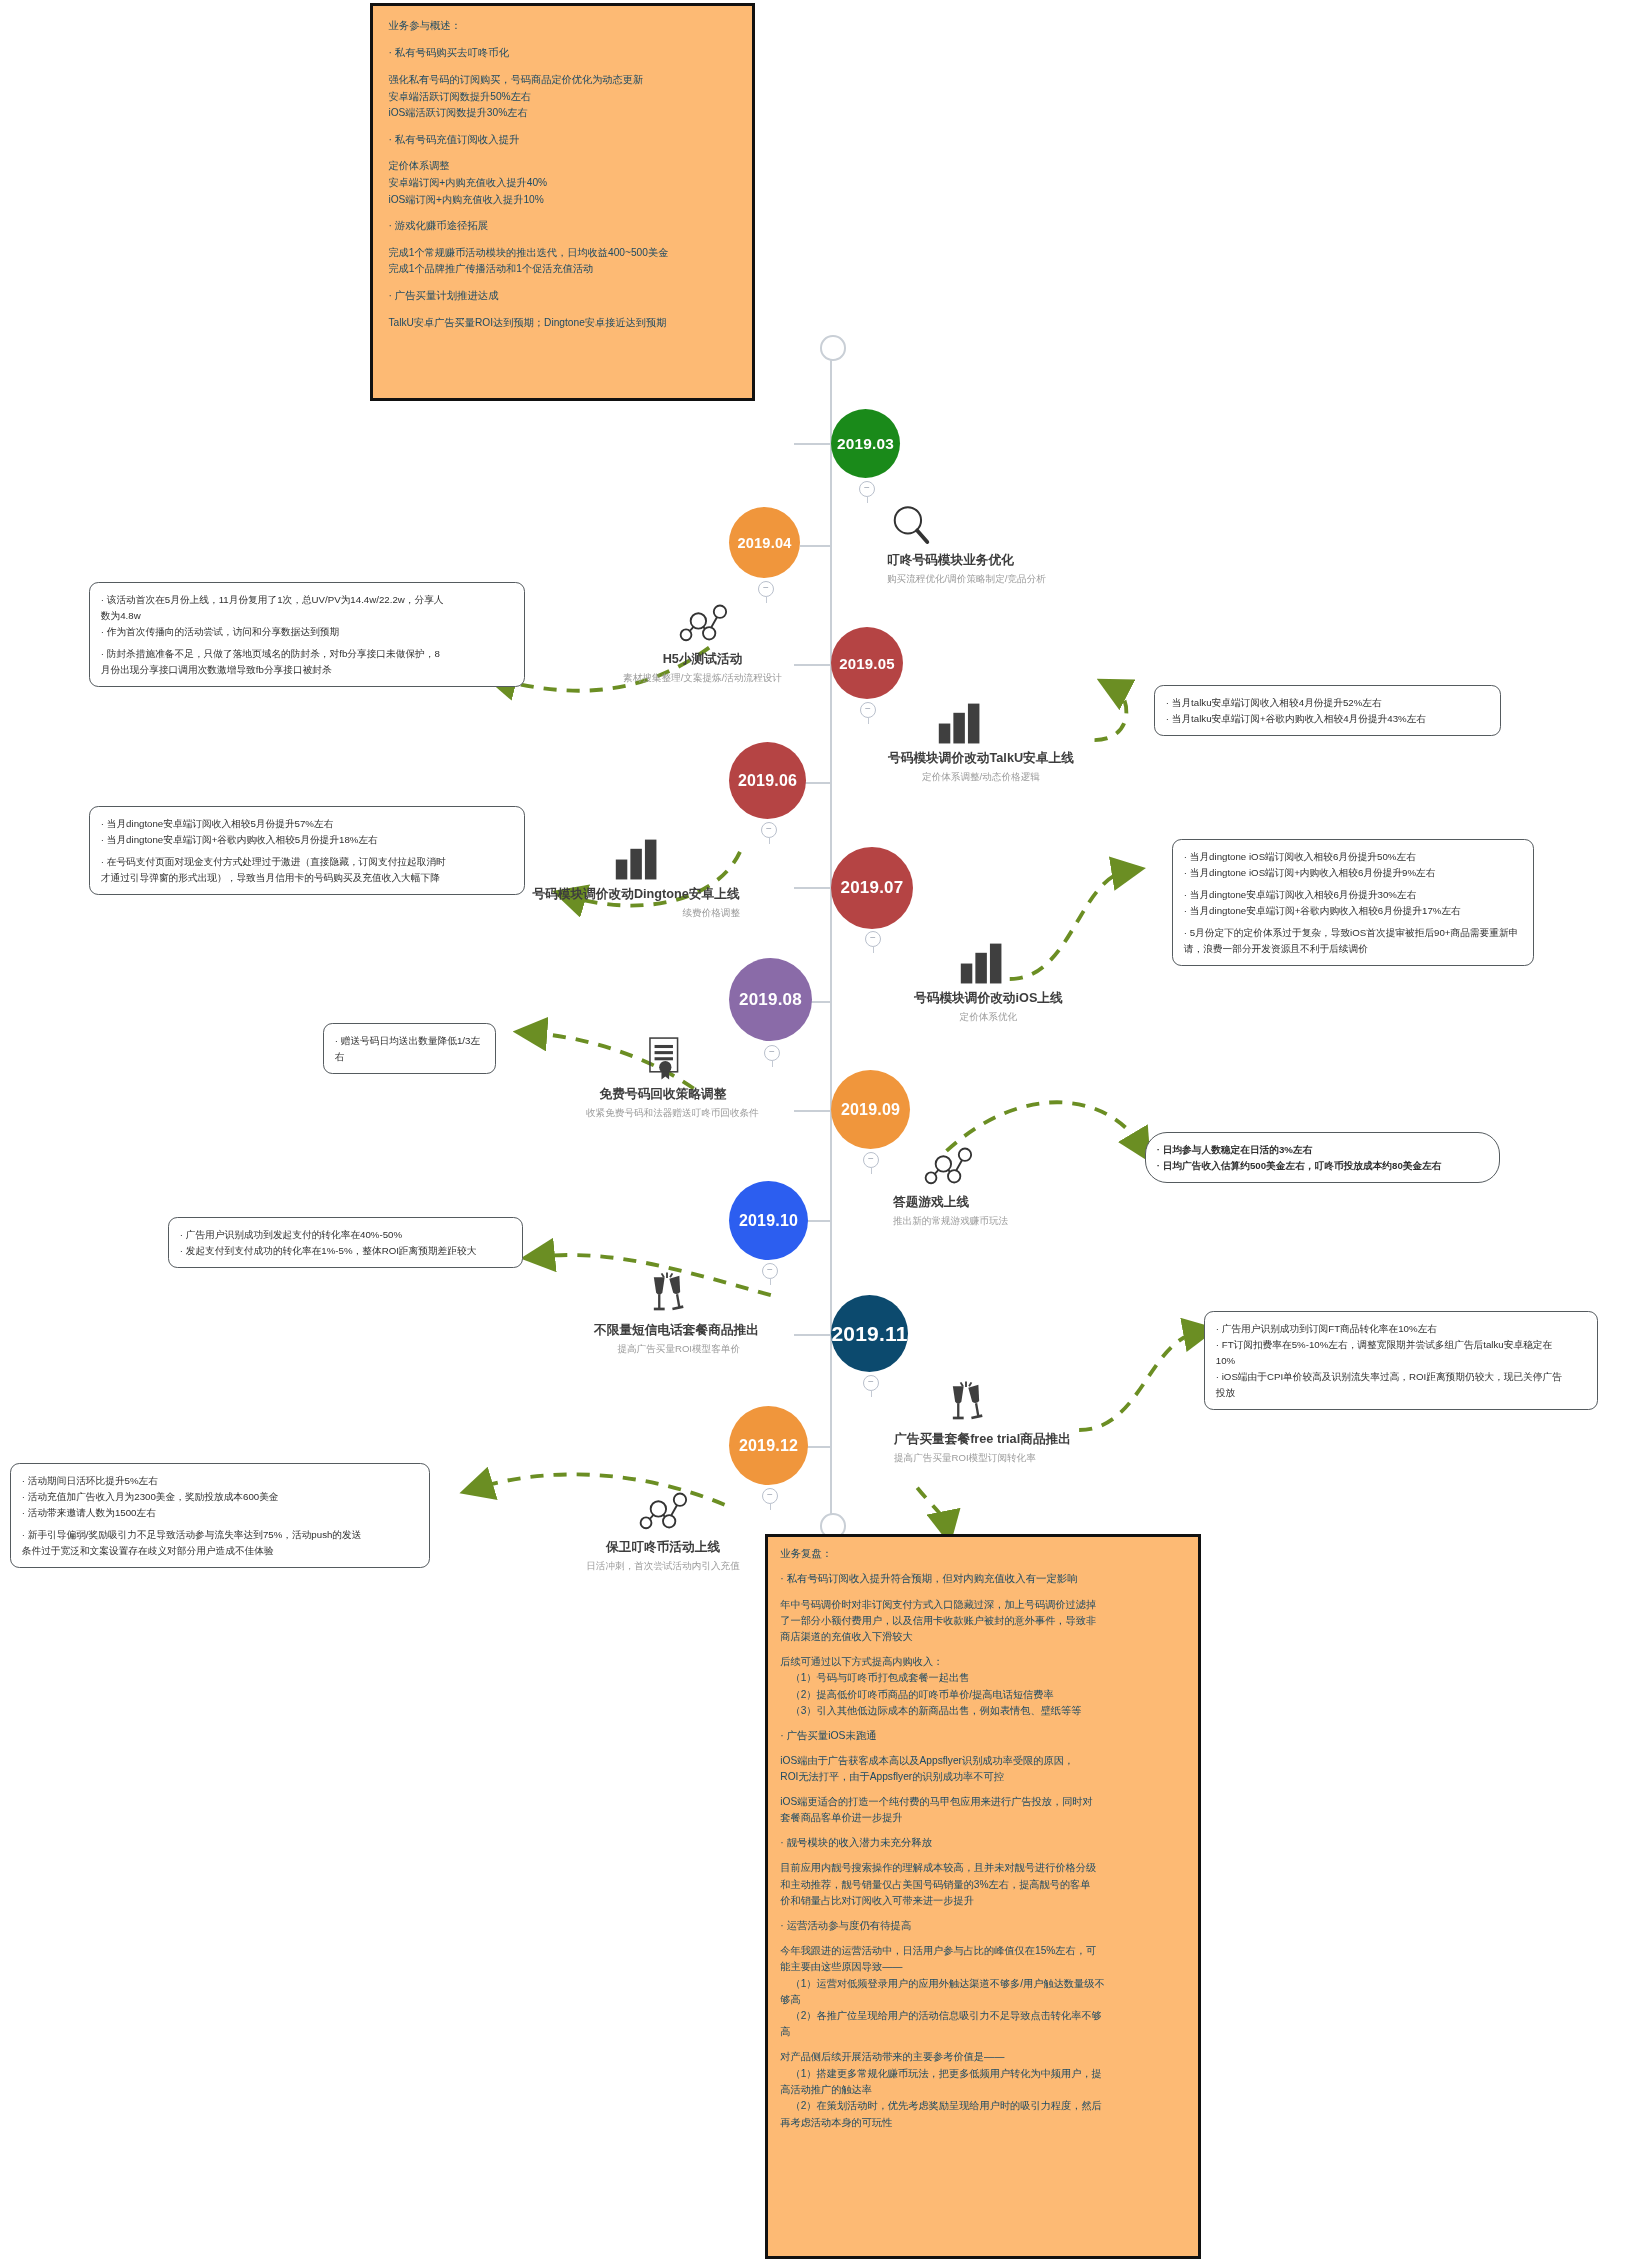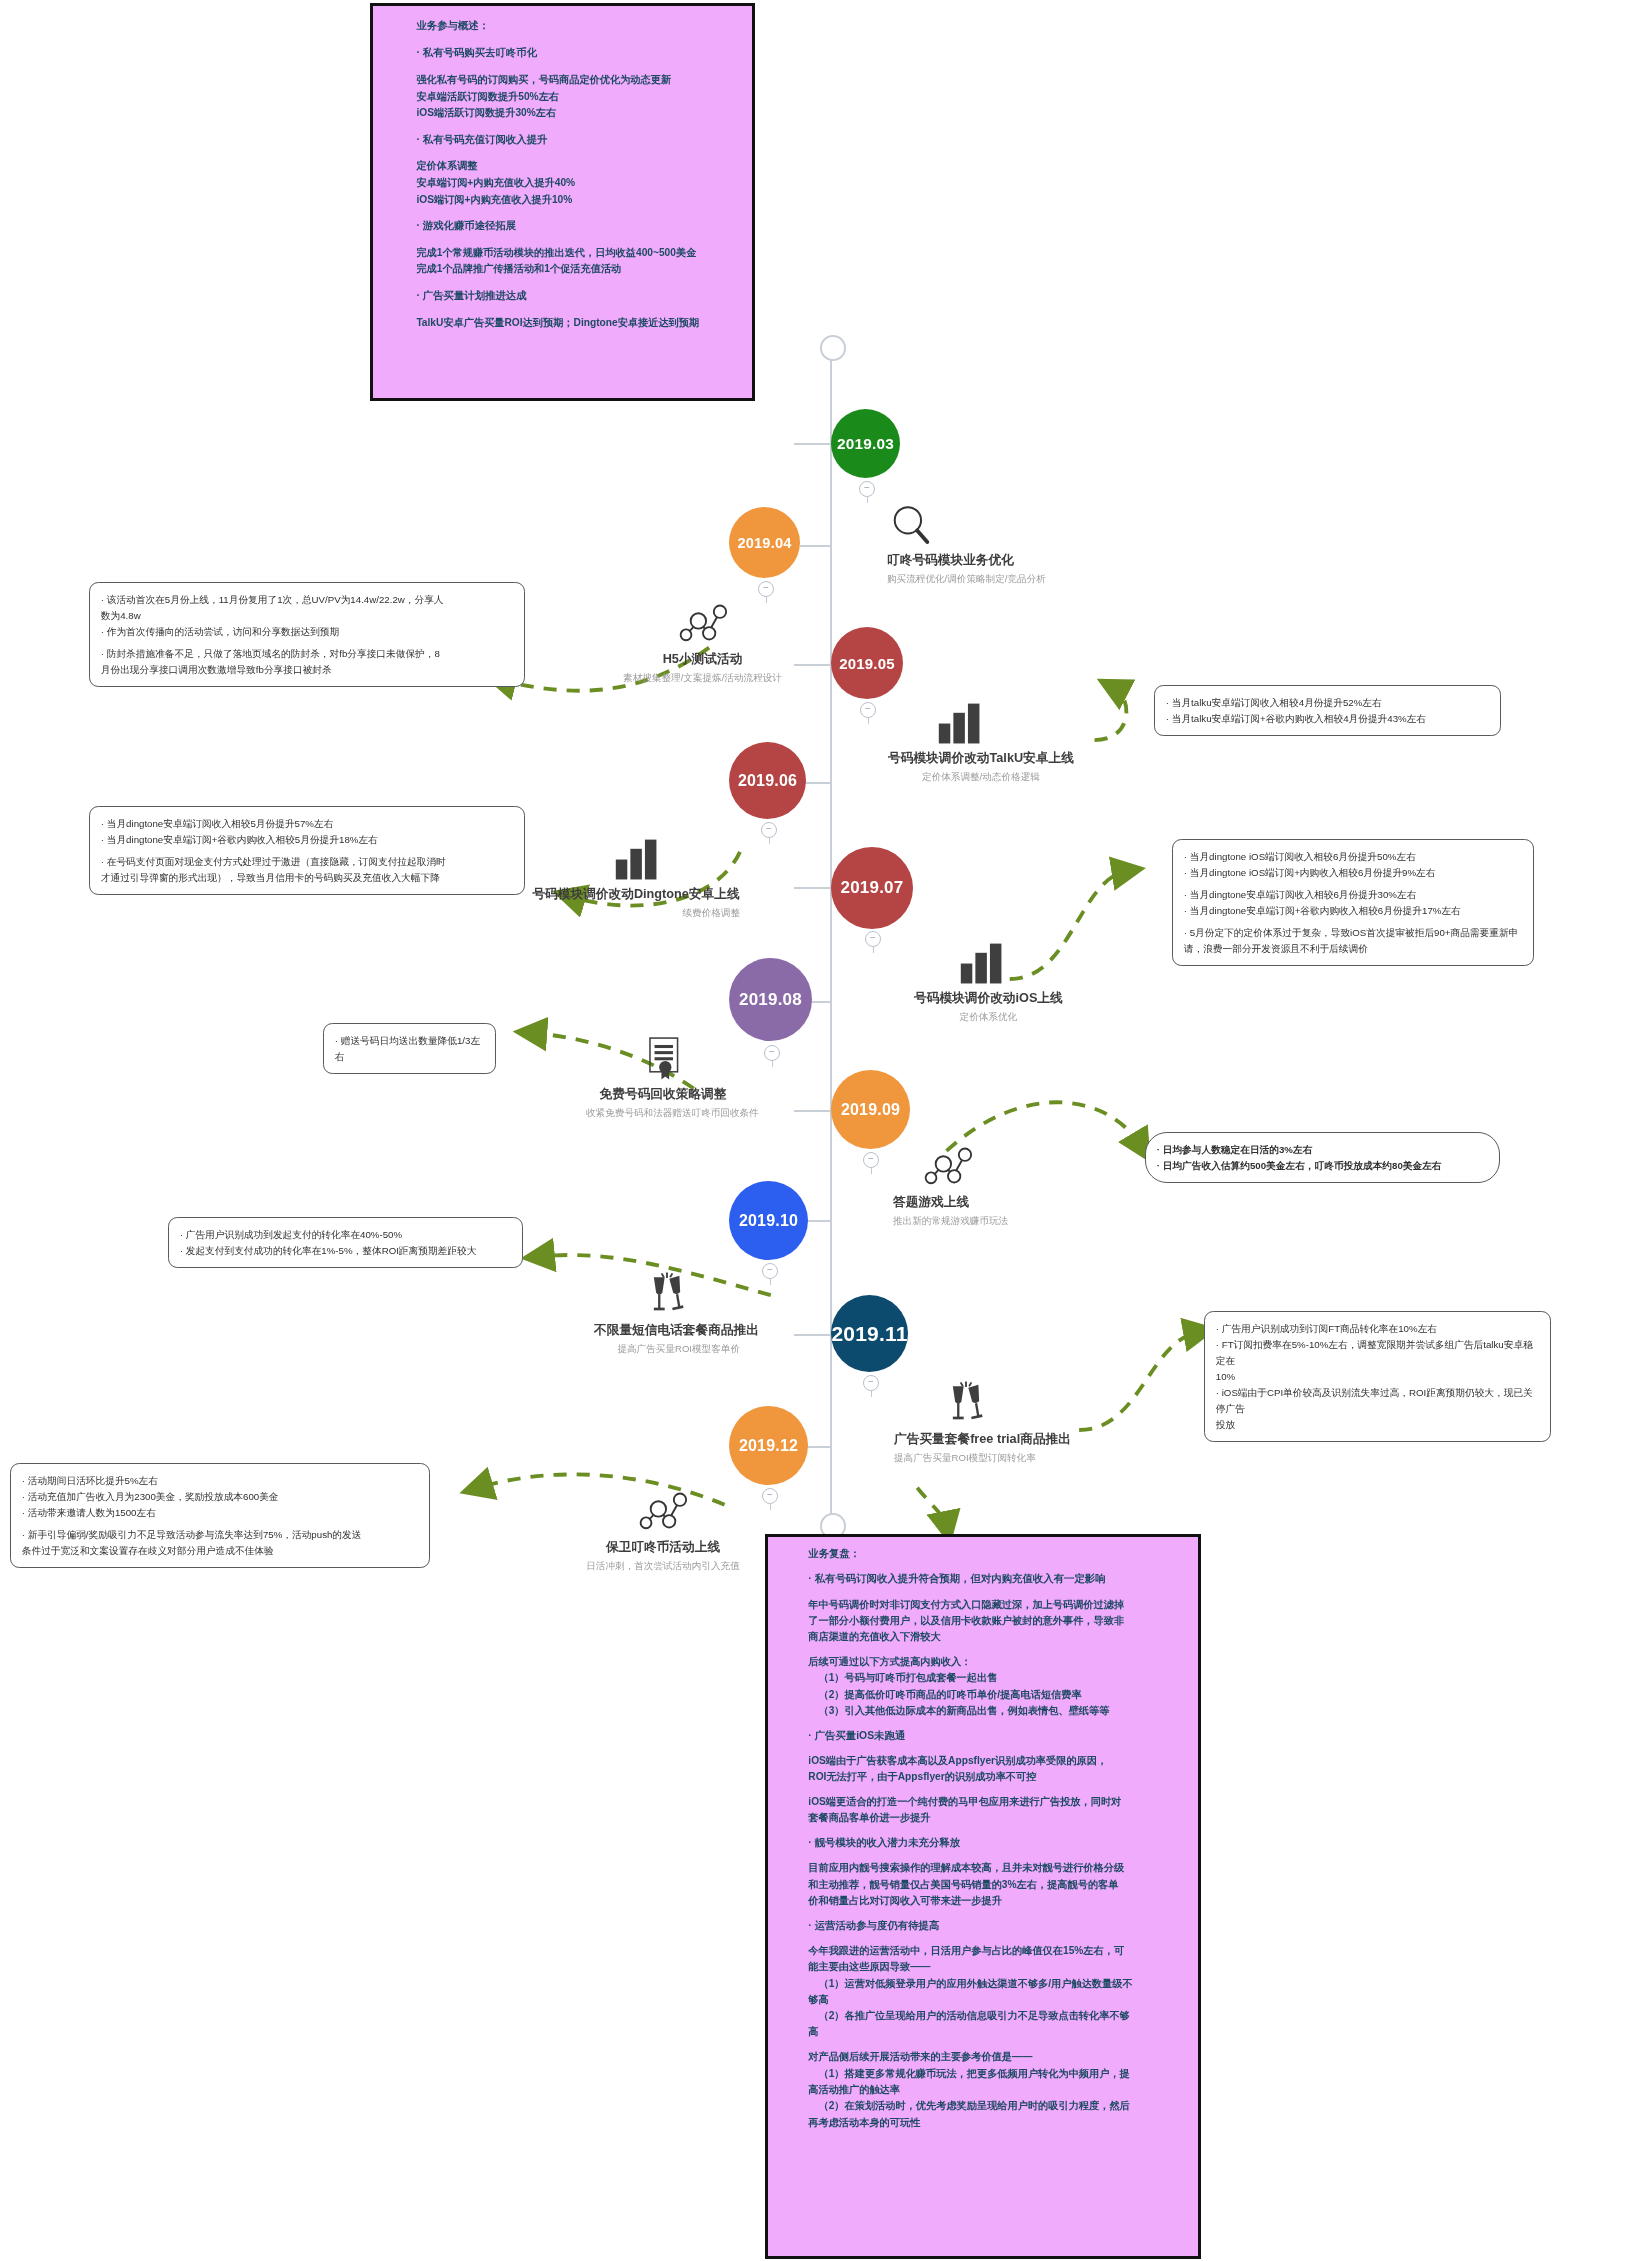--- a/index.html
+++ b/index.html
@@ -112,26 +112,25 @@
     line-height:1.65;
     color:#2f2f2f;
   }
   .note p{margin:0;}
   .note p.gap{margin-top:10.8px;}
   .note.bold{font-weight:bold;}
 
   
   .yellow{
     position:absolute;
-    background:#f0abfc;
+    background:#fdba74;
     border:3.9px solid #111111;
     box-sizing:border-box;
     color:#1d4a63;
-    font-weight:bold;
-    padding-left:28px;
+    font-weight:normal;
   }
   .yellow .y-inner{padding:10.8px 14px;}
   .yellow p{margin:0;line-height:1.62;}
   .yellow p.sp{height:10px;margin:0;}
   .yellow .y-head{font-size:10.4px;}
   .yellow .y-bullet{font-size:10.4px;}
   .yellow .y-body{font-size:10.2px;}
   #yellow-top{left:370px;top:3.1px;width:385px;height:398px;}
   #yellow-top .y-inner{padding:12.3px 15.4px;}
   #yellow-bottom{left:765px;top:1534px;width:436px;height:725px;}
@@ -447,21 +446,21 @@
       </div>
   </div>
 
   <div class="note" id="note-unlimited" style="left:168px;top:1217px;width:355px;">
     <div>
         <p>· 广告用户识别成功到发起支付的转化率在40%-50%</p>
         <p>· 发起支付到支付成功的转化率在1%-5%，整体ROI距离预期差距较大</p>
       </div>
   </div>
 
-  <div class="note" id="note-freetrial" style="left:1204px;top:1311px;width:347px;">
+  <div class="note" id="note-freetrial" style="left:1204px;top:1311px;width:394px;">
     <div>
         <p>· 广告用户识别成功到订阅FT商品转化率在10%左右</p>
         <p>· FT订阅扣费率在5%-10%左右，调整宽限期并尝试多组广告后talku安卓稳定在</p>
         <p>10%</p>
         <p>· iOS端由于CPI单价较高及识别流失率过高，ROI距离预期仍较大，现已关停广告</p>
         <p>投放</p>
       </div>
   </div>
 
   <div class="note" id="note-defend" style="left:10px;top:1463px;width:420px;">

